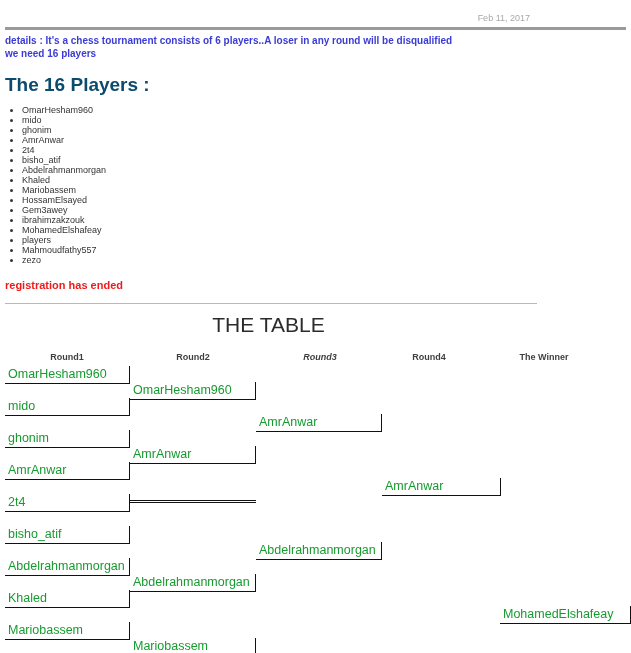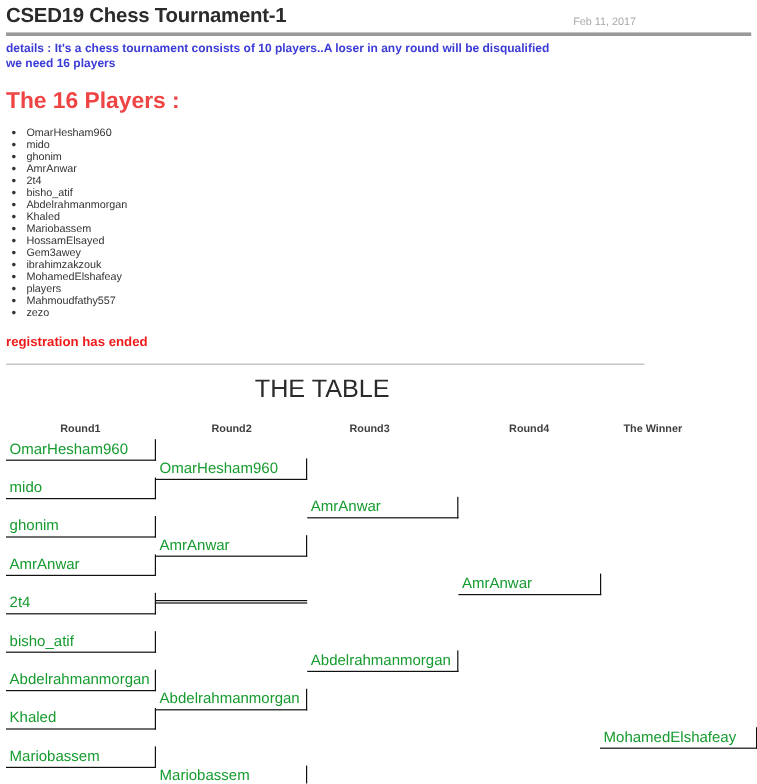--- a/index.html
+++ b/index.html
@@ -48,21 +48,21 @@
     font-weight: bold;
     color: #3b3bd6;
     line-height: 13px;
   }
 
   
   .players-heading {
     margin: 14px 0 0 5px;
     font-size: 19px;
     font-weight: bold;
-    color: #ef4444;
+    color: #0c4a6e;
     line-height: 22px;
   }
   ul.player-list {
     margin: 9px 0 0 0;
     padding: 0 0 0 22px;
     list-style: disc;
   }
   ul.player-list li {
     font-size: 9px;
     color: #333333;
@@ -124,26 +124,25 @@
     overflow: visible;
   }
   .cell.riser-down { border-right: 1.6px solid #111111; }
   .cell.riser-up { border-right: 1.6px solid #111111; }
   .cell.empty { padding: 0; height: 3px; }
 </style>
 </head>
 <body>
 
 <div class="header-bar">
-  <div class="page-title">CSED19 Chess Tournament-1</div>
   <div class="page-date">Feb 11, 2017</div>
 </div>
 
 <div class="intro">
-  <div>details : It's a chess tournament consists of 10 players..A loser in any round will be disqualified</div>
+  <div>details : It's a chess tournament consists of 6 players..A loser in any round will be disqualified</div>
   <div>we need 16 players</div>
 </div>
 
 <div class="players-heading">The 16 Players :</div>
 <ul class="player-list">
   <li>OmarHesham960</li>
   <li>mido</li>
   <li>ghonim</li>
   <li>AmrAnwar</li>
   <li>2t4</li>
@@ -163,22 +162,22 @@
 <div class="reg-ended">registration has ended</div>
 
 <hr class="divider">
 
 <div class="table-title">THE TABLE</div>
 
 <div class="bracket">
 
   <div class="round-header" style="left:17px;  width:100px;">Round1</div>
   <div class="round-header" style="left:143px; width:100px;">Round2</div>
-  <div class="round-header" style="left:258px; width:100px;">Round3</div>
-  <div class="round-header" style="left:391px; width:100px;">Round4</div>
+  <div class="round-header" style="left:270px; width:100px;font-style:italic;">Round3</div>
+  <div class="round-header" style="left:379px; width:100px;">Round4</div>
   <div class="round-header" style="left:494px; width:100px;">The Winner</div>
 
   <div class="cell riser-down" style="left:5px; top:14px;  width:125px;">OmarHesham960</div>
   <div class="cell riser-up" style="left:5px; top:46px;  width:125px;">mido</div>
   <div class="cell riser-down" style="left:5px; top:78px;  width:125px;">ghonim</div>
   <div class="cell riser-up" style="left:5px; top:110px; width:125px;">AmrAnwar</div>
   <div class="cell riser-down" style="left:5px; top:142px; width:125px;">2t4</div>
   <div class="cell riser-up" style="left:5px; top:174px; width:125px;">bisho_atif</div>
   <div class="cell riser-down" style="left:5px; top:206px; width:125px;">Abdelrahmanmorgan</div>
   <div class="cell riser-up" style="left:5px; top:238px; width:125px;">Khaled</div>

